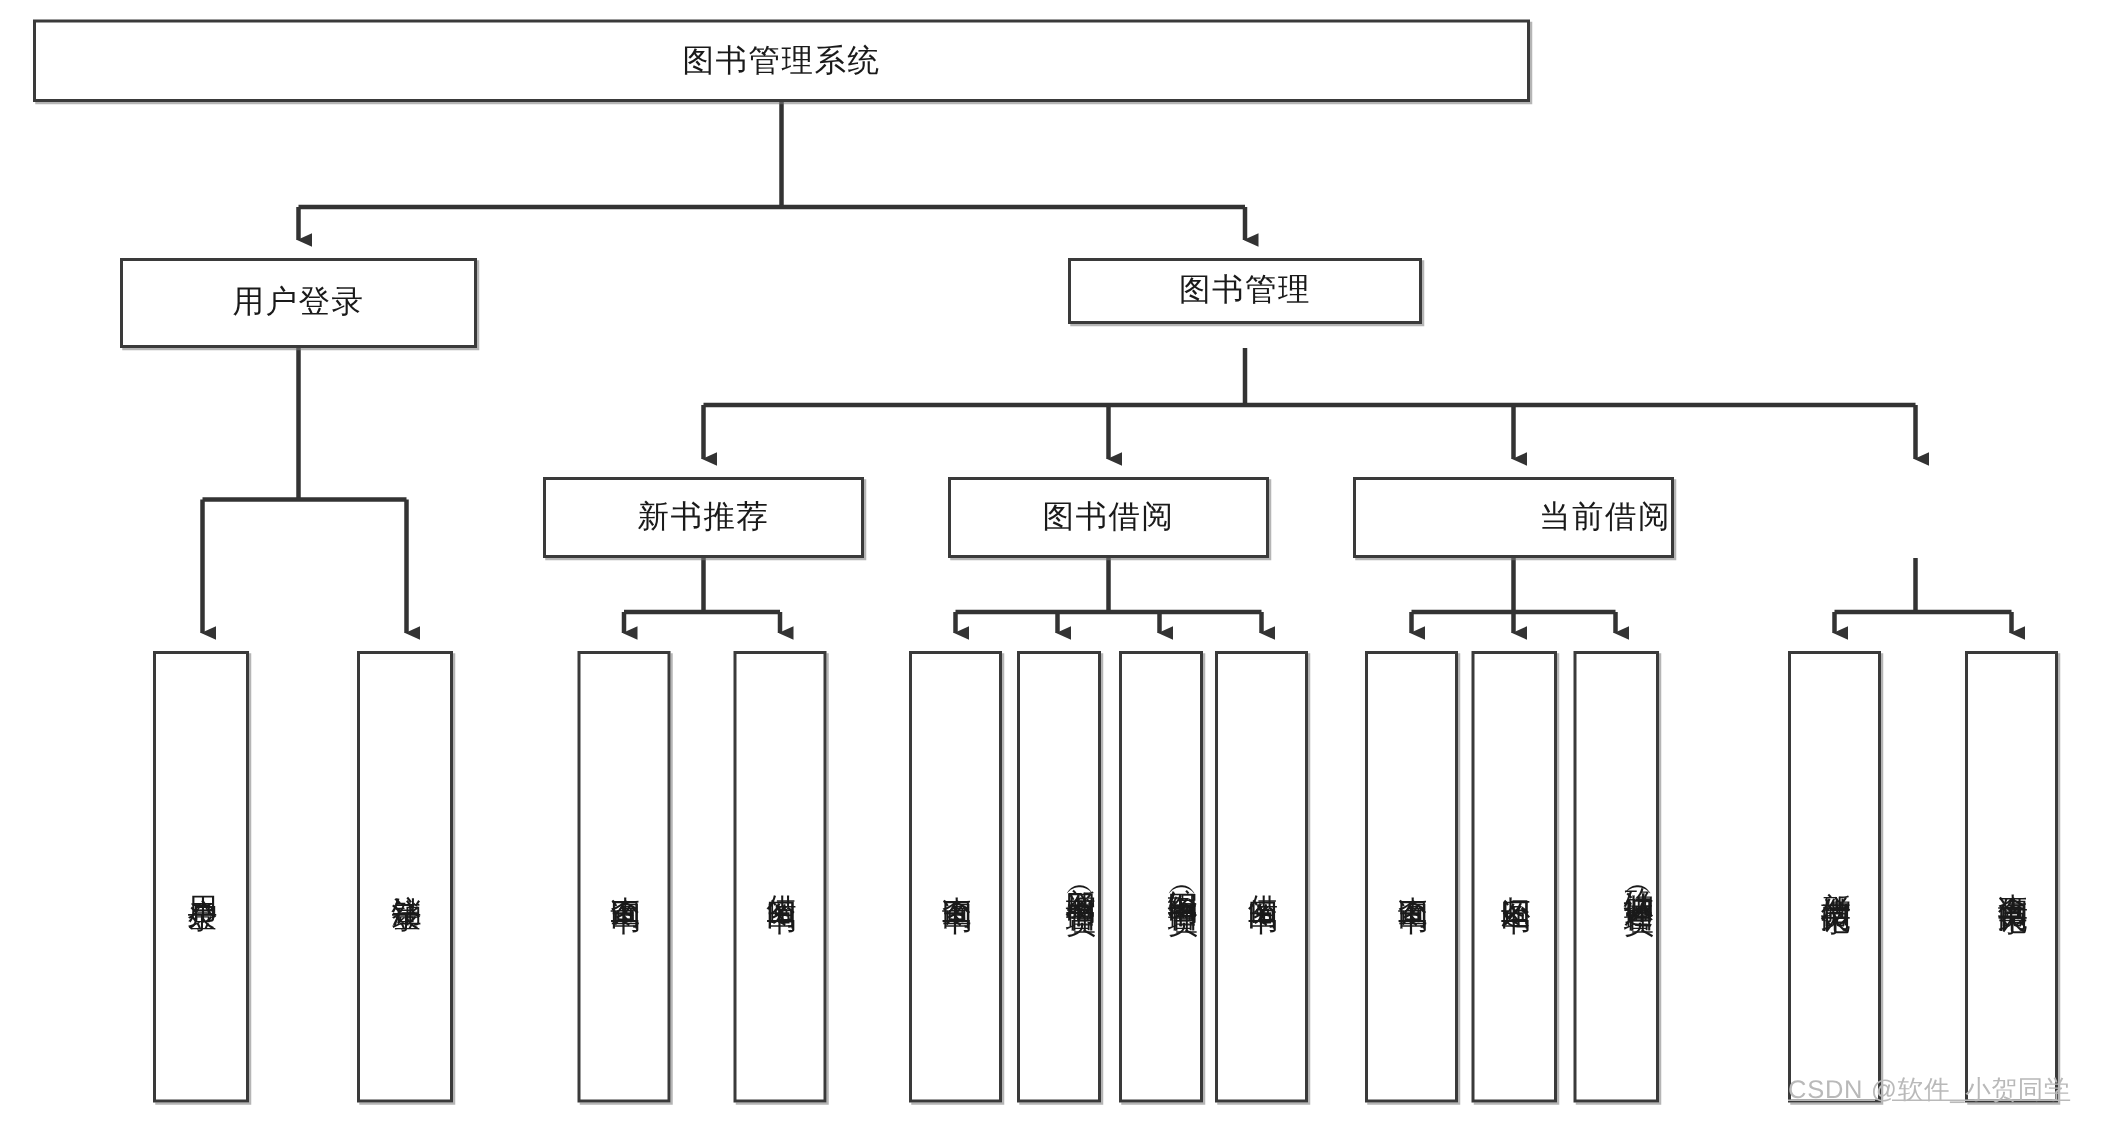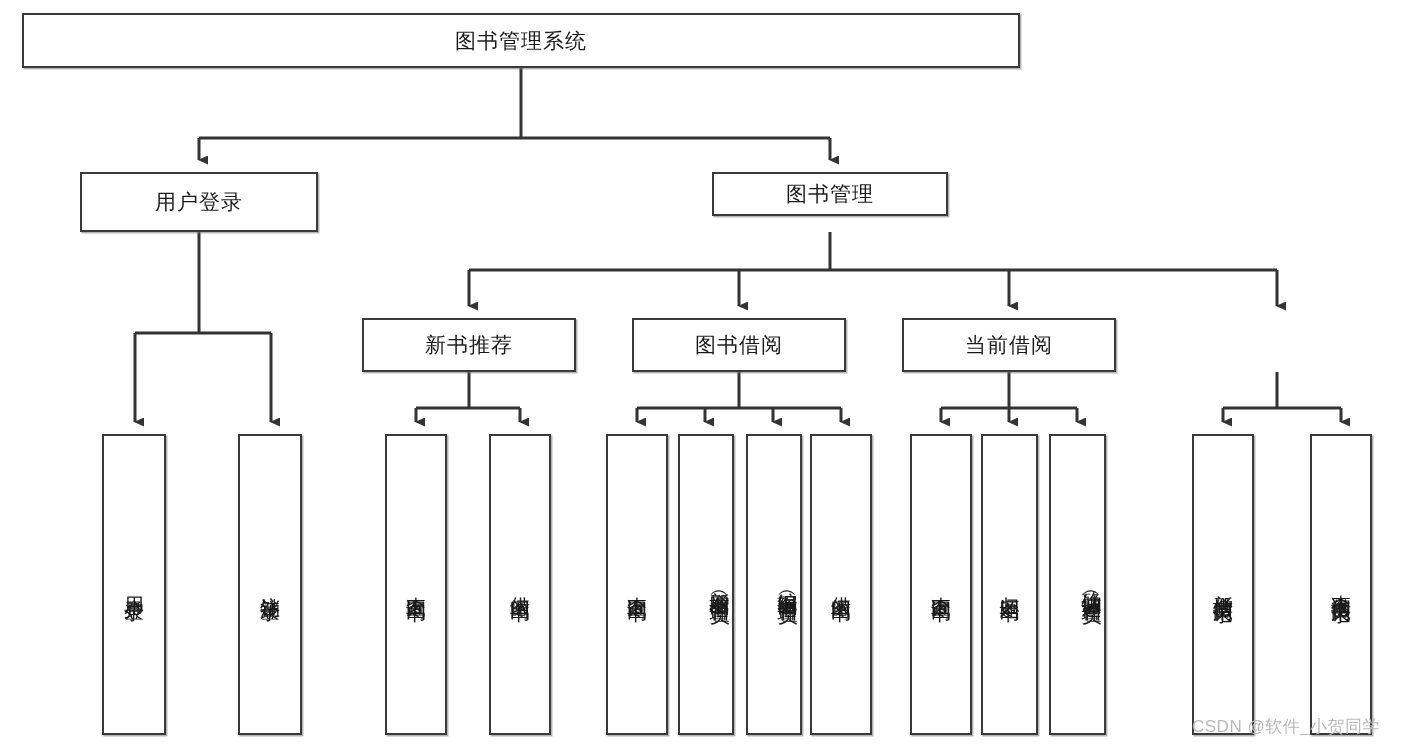--- a/index.html
+++ b/index.html
@@ -134,21 +134,21 @@
   <div class="node horiz" style="left:712px; top:172px; width:236px; height:44px;">
     <span class="node-label">图书管理</span>
   </div>
 
   <div class="node horiz" style="left:632px; top:318px; width:214px; height:54px;">
     <span class="node-label">图书借阅</span>
   </div>
   <div class="node horiz" style="left:362px; top:318px; width:214px; height:54px;">
     <span class="node-label">新书推荐</span>
   </div>
-  <div class="node horiz" style="left:902px; top:318px; width:214px; height:54px;">
+  <div class="node horiz" style="left:902px; top:318px; width:214px; height:54px;justify-content:flex-end;">
     <span class="node-label">当前借阅</span>
   </div>
 
   <div class="node vert" style="left:102px; top:434px; width:64px; height:301px; align-items:center;">
     <span class="node-label">用户登录</span>
   </div>
   <div class="node vert" style="left:238px; top:434px; width:64px; height:301px; align-items:center;">
     <span class="node-label">注销登录</span>
   </div>
 
@@ -182,15 +182,15 @@
     <span class="node-label">确认归还（管理员）</span>
   </div>
 
   <div class="node vert" style="left:1192px; top:434px; width:62px; height:301px; align-items:center;">
     <span class="node-label">新增借阅记录</span>
   </div>
   <div class="node vert" style="left:1310px; top:434px; width:62px; height:301px; align-items:center;">
     <span class="node-label">查询借阅记录</span>
   </div>
 
-  <div class="watermark" style="left:1192px; top:715px;">CSDN @软件_小贺同学</div>
+  <div class="watermark" style="left:1192px; top:715px;text-decoration:underline;">CSDN @软件_小贺同学</div>
 
 </div>
 
 </body></html>

